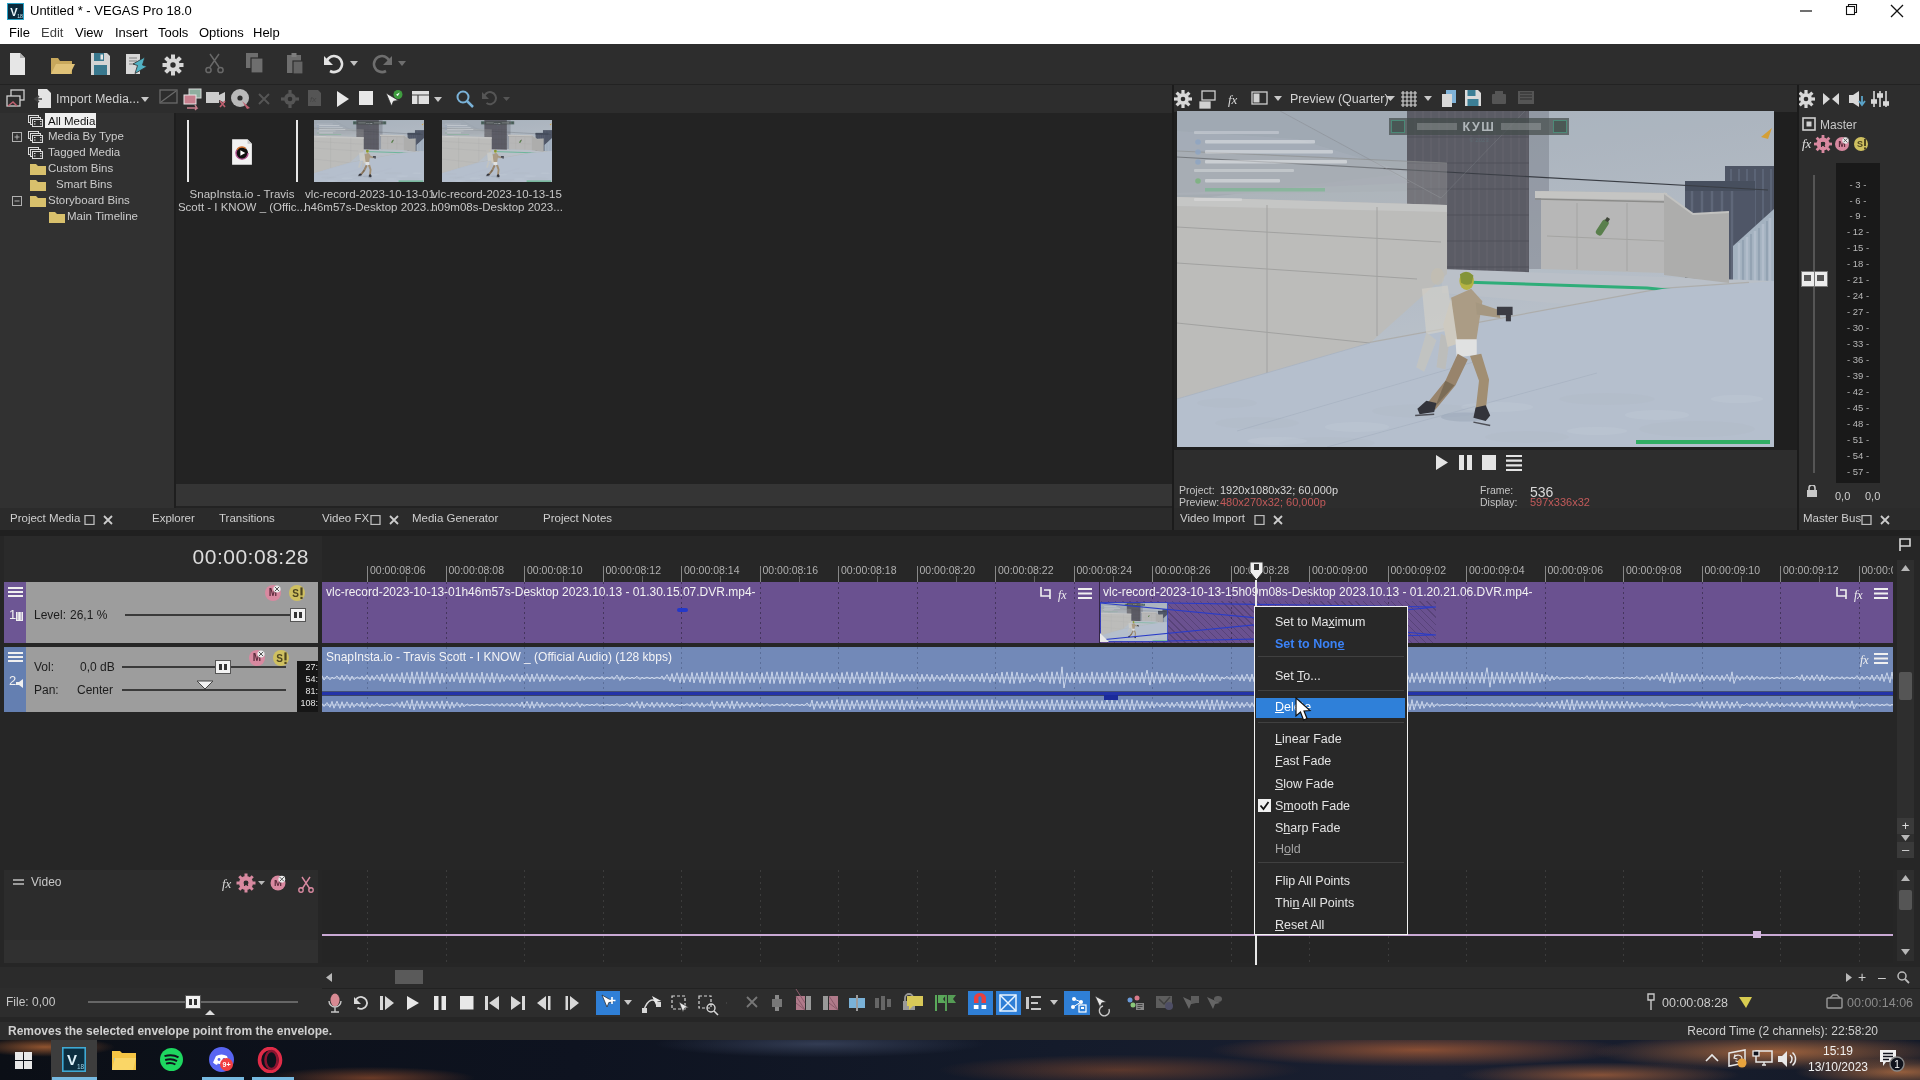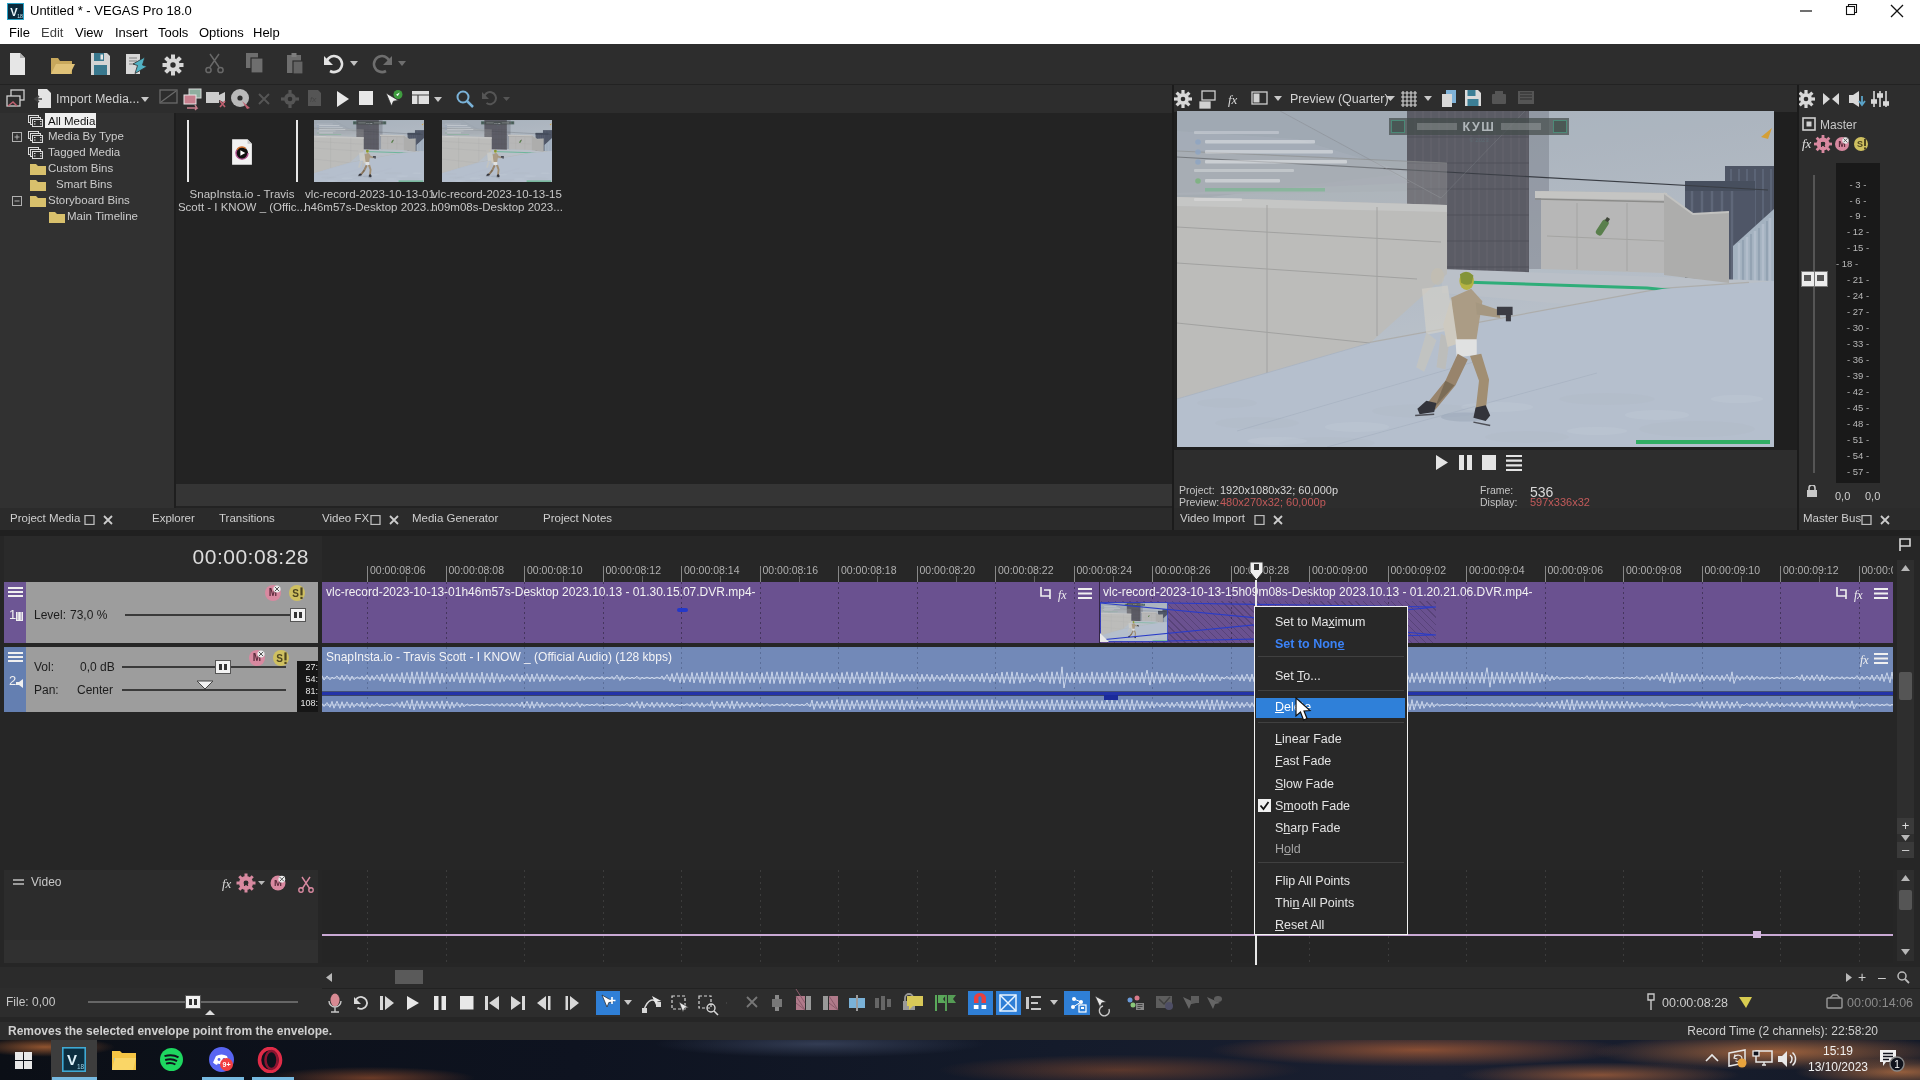--- a/index.html
+++ b/index.html
@@ -582,21 +582,21 @@
  <div class="a" style="left:4.5px;top:190px;width:7px;height:6px;background:#555;"></div>
  <div class="a" style="left:17.5px;top:190px;width:7px;height:6px;background:#555;"></div>
 
  <div class="a" style="left:37px;top:78px;width:44px;height:320px;background:#191919;"></div>
  <div class="a" id="meterlabels" style="left:37px;top:78px;width:44px;height:320px;">
         <div class="a" style="left:0;top:15.5px;width:44px;text-align:center;font-size:9.5px;color:#b8b8b8;">- 3 -</div>
         <div class="a" style="left:0;top:31.5px;width:44px;text-align:center;font-size:9.5px;color:#b8b8b8;">- 6 -</div>
         <div class="a" style="left:0;top:47.4px;width:44px;text-align:center;font-size:9.5px;color:#b8b8b8;">- 9 -</div>
         <div class="a" style="left:0;top:63.3px;width:44px;text-align:center;font-size:9.5px;color:#b8b8b8;">- 12 -</div>
         <div class="a" style="left:0;top:79.3px;width:44px;text-align:center;font-size:9.5px;color:#b8b8b8;">- 15 -</div>
-        <div class="a" style="left:0;top:95.2px;width:44px;font-size:9.5px;color:#b8b8b8;">- 18 -</div>
+        <div class="a" style="left:0;top:95.2px;width:44px;text-align:center;font-size:9.5px;color:#b8b8b8;">- 18 -</div>
         <div class="a" style="left:0;top:111.2px;width:44px;text-align:center;font-size:9.5px;color:#b8b8b8;">- 21 -</div>
         <div class="a" style="left:0;top:127.1px;width:44px;text-align:center;font-size:9.5px;color:#b8b8b8;">- 24 -</div>
         <div class="a" style="left:0;top:143.1px;width:44px;text-align:center;font-size:9.5px;color:#b8b8b8;">- 27 -</div>
         <div class="a" style="left:0;top:159.0px;width:44px;text-align:center;font-size:9.5px;color:#b8b8b8;">- 30 -</div>
         <div class="a" style="left:0;top:175.0px;width:44px;text-align:center;font-size:9.5px;color:#b8b8b8;">- 33 -</div>
         <div class="a" style="left:0;top:190.9px;width:44px;text-align:center;font-size:9.5px;color:#b8b8b8;">- 36 -</div>
         <div class="a" style="left:0;top:206.9px;width:44px;text-align:center;font-size:9.5px;color:#b8b8b8;">- 39 -</div>
         <div class="a" style="left:0;top:222.8px;width:44px;text-align:center;font-size:9.5px;color:#b8b8b8;">- 42 -</div>
         <div class="a" style="left:0;top:238.8px;width:44px;text-align:center;font-size:9.5px;color:#b8b8b8;">- 45 -</div>
         <div class="a" style="left:0;top:254.8px;width:44px;text-align:center;font-size:9.5px;color:#b8b8b8;">- 48 -</div>
@@ -701,21 +701,21 @@
    <div class="a" style="left:0;top:0;width:22px;height:61px;background:#6d5694;"></div>
    <svg class="a" style="left:3px;top:4px" width="17" height="40" viewBox="0 0 17 40">
     <path d="M1 2 h15 M1 6 h15 M1 10 h15" stroke="#f0f0f0" stroke-width="2.2"></path>
     <text x="2" y="33" fill="#f0f0f0" font-size="13" font-family="Liberation Sans">1</text>
     <g transform="translate(9,26)" fill="#f0f0f0">
               <rect x="0" y="0" width="7" height="9"></rect>
               <path d="M1 1 h1.5 M1 3 h1.5 M1 5 h1.5 M1 7 h1.5 M4.5 1 h1.5 M4.5 3 h1.5 M4.5 5 h1.5 M4.5 7 h1.5" stroke="#6d5694" stroke-width="0.8"></path>
             </g>
    </svg>
    <div class="a" style="left:30px;top:26px;font-size:12px;color:#1c1c1c;">Level:</div>
-   <div class="a" style="left:66px;top:26px;font-size:12px;color:#1c1c1c;">73,0 %</div>
+   <div class="a" style="left:66px;top:26px;font-size:12px;color:#1c1c1c;">26,1 %</div>
    <div class="a" style="left:121px;top:32px;width:176px;height:1.5px;background:#3a3a3a;"></div>
    <div class="a" style="left:286px;top:26px;width:14px;height:12px;background:#f2f2f2;border:1px solid #555;">
             <div class="a" style="left:3px;top:3px;width:3px;height:6px;background:#333;"></div>
             <div class="a" style="left:8px;top:3px;width:3px;height:6px;background:#333;"></div>
           </div>
    <svg class="a" style="left:260px;top:2px" width="46" height="18" viewBox="0 0 46 18">
     <g transform="translate(9,9)">
               <circle r="8" fill="#d889a0"></circle>
               <text x="0" y="3.2" fill="#5c2c3c" font-size="10" font-weight="bold" text-anchor="middle">M</text>
               <circle cx="4" cy="-4" r="3.6" fill="#ececec"></circle>

